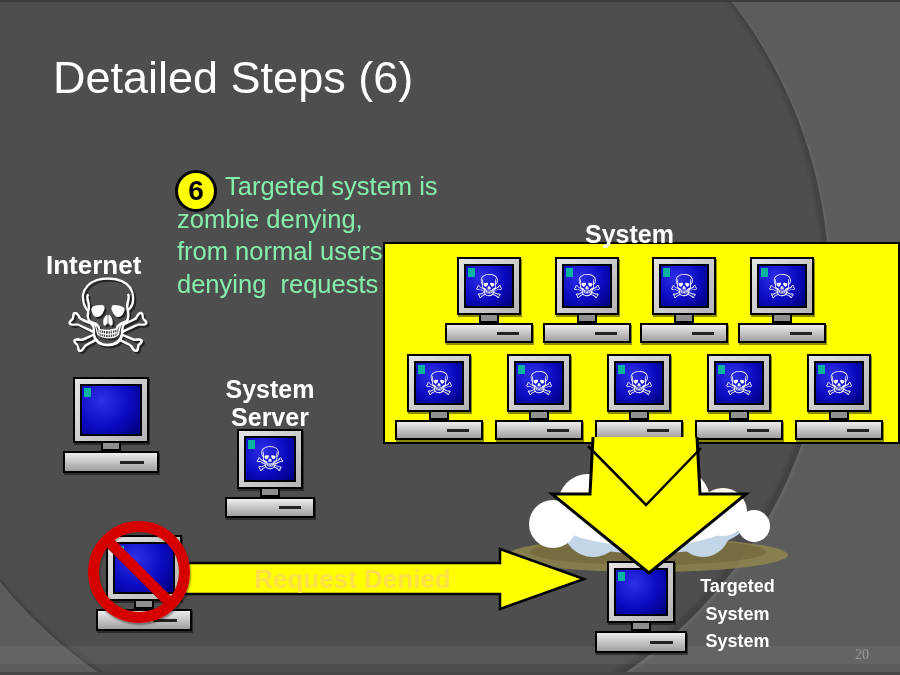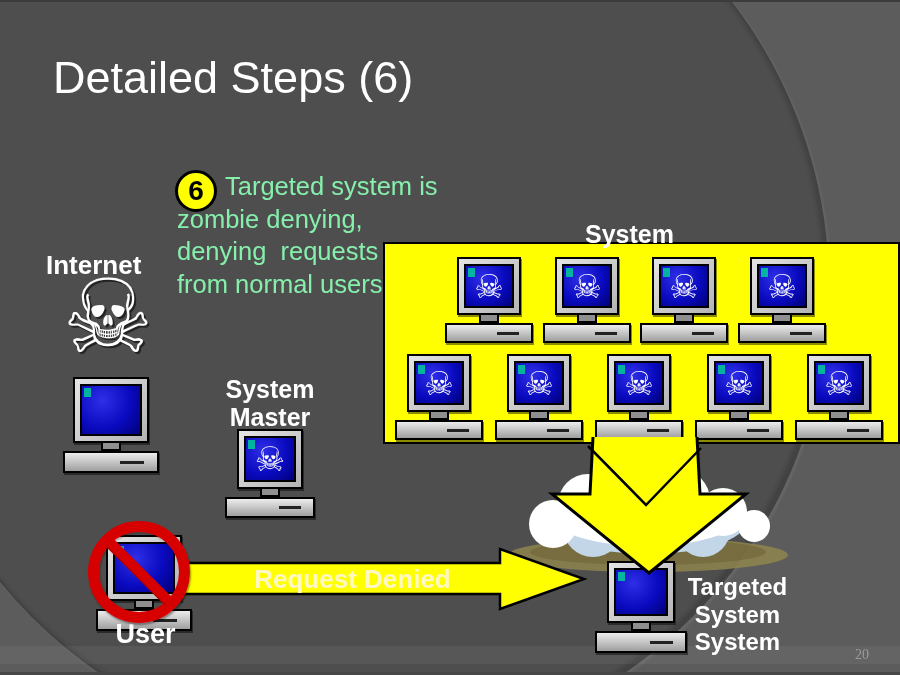--- a/index.html
+++ b/index.html
@@ -28,22 +28,22 @@
   .step-text{position:absolute;left:177px;top:170px;width:310px;color:#86efac;font-size:25.5px;line-height:32.5px;z-index:3;}
   .step-text .ln{white-space:pre;}
   .step-text .ind1{padding-left:48px;}
   .step-text .ind2{padding-left:53px;}
 
   .lbl{position:absolute;color:#fff;font-weight:bold;z-index:5;white-space:pre-line;}
   .lbl-attacker{left:46px;top:250px;font-size:26px;}
   .lbl-master{left:220px;top:375px;width:100px;font-size:25px;line-height:28px;text-align:center;}
   .lbl-zombies{left:585px;top:220px;font-size:25px;}
   .lbl-user{left:98px;top:619px;width:95px;font-size:27px;text-align:center;}
-  .lbl-target{left:670px;top:573px;width:135px;font-size:24px;line-height:27.5px;text-align:center;}
-  .lbl-req{position:absolute;left:225px;top:564px;width:255px;text-align:center;color:#fef9c3;font-weight:bold;font-size:26px;z-index:5;}
+  .lbl-target{left:670px;top:573px;width:135px;font-size:18px;line-height:27.5px;text-align:center;}
+  .lbl-req{position:absolute;left:225px;top:564px;width:255px;text-align:center;color:#fde047;font-weight:bold;font-size:26px;z-index:5;}
   .lbl-internet{position:absolute;left:562px;top:496px;width:170px;text-align:center;color:#4b4b4b;font-weight:bold;font-size:31px;z-index:4;text-shadow:1px 1px 1px rgba(255,255,255,0.25);}
 
   .attacker-skull{
     position:absolute;left:48px;top:262px;width:120px;text-align:center;z-index:3;
     color:#fff;font-size:102px;line-height:110px;font-family:"DejaVu Sans",sans-serif;
     text-shadow:2px 2px 0 rgba(0,0,0,0.55);
   }
 
   
   .pc{position:absolute;display:flex;flex-direction:column;align-items:center;z-index:3;}
@@ -88,35 +88,35 @@
   <div class="bottom-glow"></div>
   <div class="edge-top"></div>
   <div class="edge-bottom"></div>
 
   <div class="title">Detailed Steps (6)</div>
 
   <div class="badge">6</div>
   <div class="step-text">
     <div class="ln ind1">Targeted system is</div>
     <div class="ln">zombie denying,</div>
+    <div class="ln">from normal users</div>
     <div class="ln">denying  requests</div>
-    <div class="ln">from normal users</div>
   </div>
 
   <div class="lbl lbl-attacker">Internet</div>
   <div class="attacker-skull">☠</div>
   <div class="pc pc-lg" style="left:63px;top:377px;">
     <div class="mon">
         <div class="scr"></div>
       </div>
     <div class="stand"></div>
     <div class="base"></div>
   </div>
 
-  <div class="lbl lbl-master"><span>System</span><br><span>Master</span></div>
+  <div class="lbl lbl-master"><span>System</span><br><span>Server</span></div>
   <div class="pc pc-md" style="left:225px;top:429px;">
     <div class="mon">
         <div class="scr">
           <span class="skull">☠</span>
         </div>
       </div>
     <div class="stand"></div>
     <div class="base"></div>
   </div>
 
@@ -234,21 +234,20 @@
   <div class="lbl-req">Request Denied</div>
 
   <div class="pc pc-lg z5" style="left:96px;top:535px;">
     <div class="mon">
         <div class="scr"></div>
       </div>
     <div class="stand"></div>
     <div class="base"></div>
   </div>
   <div class="prohibit"></div>
-  <div class="lbl lbl-user">User</div>
 
   <div class="pc pc-tg z5" style="left:595px;top:561px;">
     <div class="mon">
         <div class="scr"></div>
       </div>
     <div class="stand"></div>
     <div class="base"></div>
   </div>
   <div class="lbl lbl-target"><span>Targeted</span><br><span>System</span><br><span>System</span></div>
 

